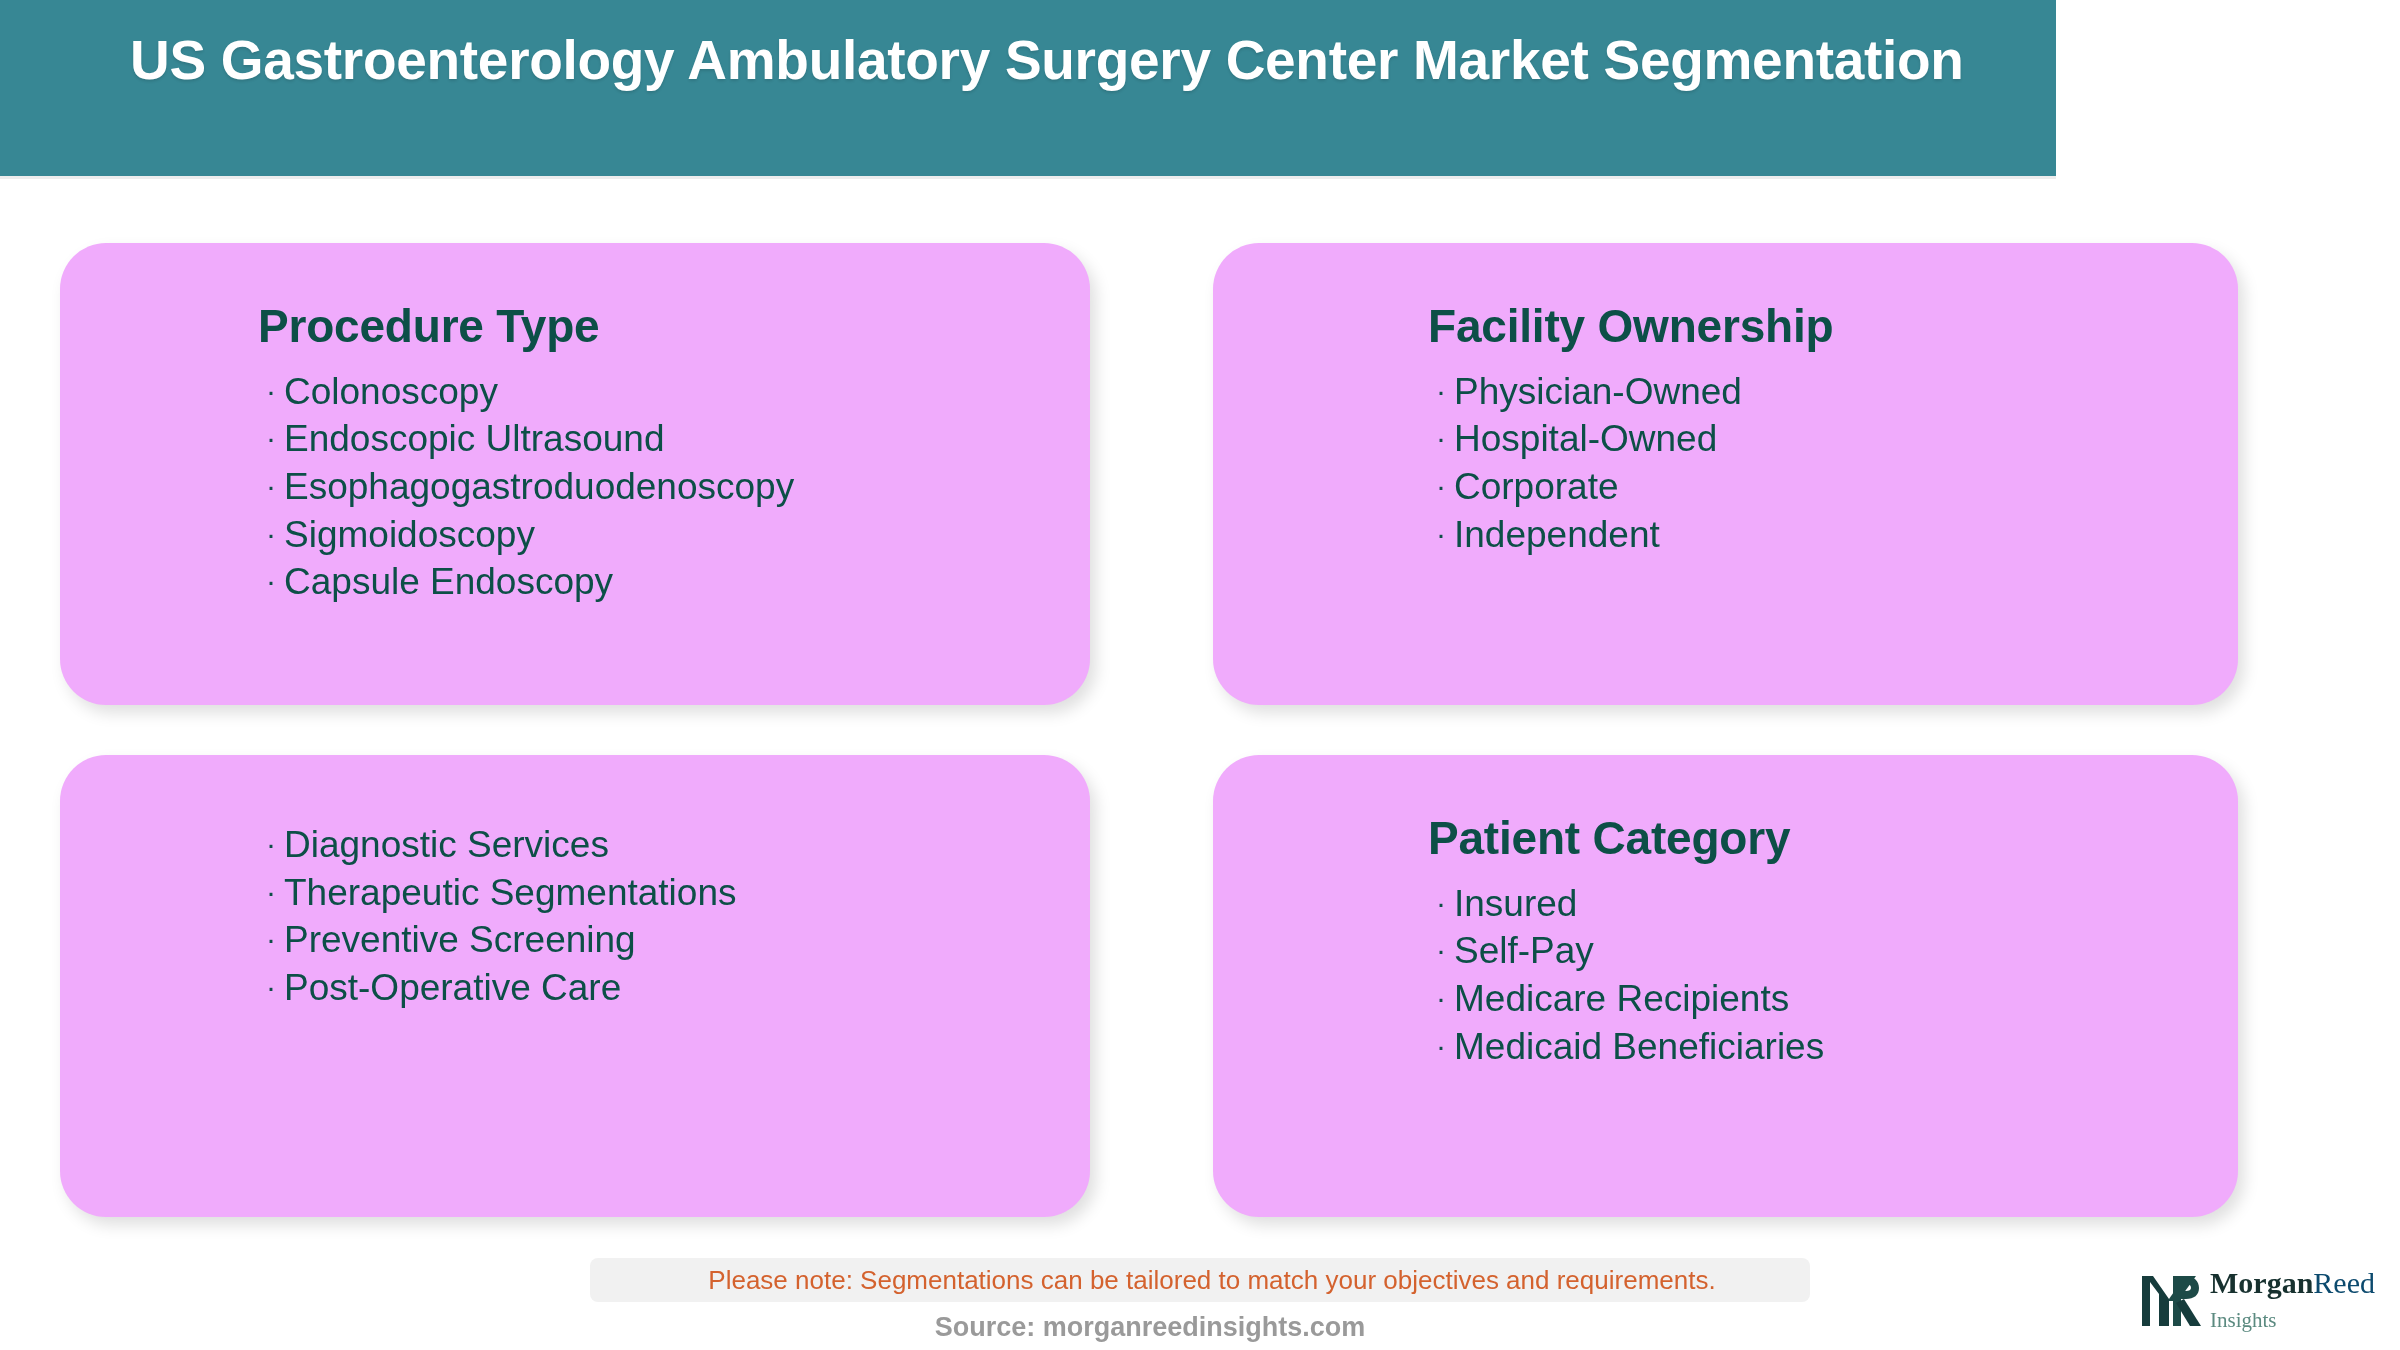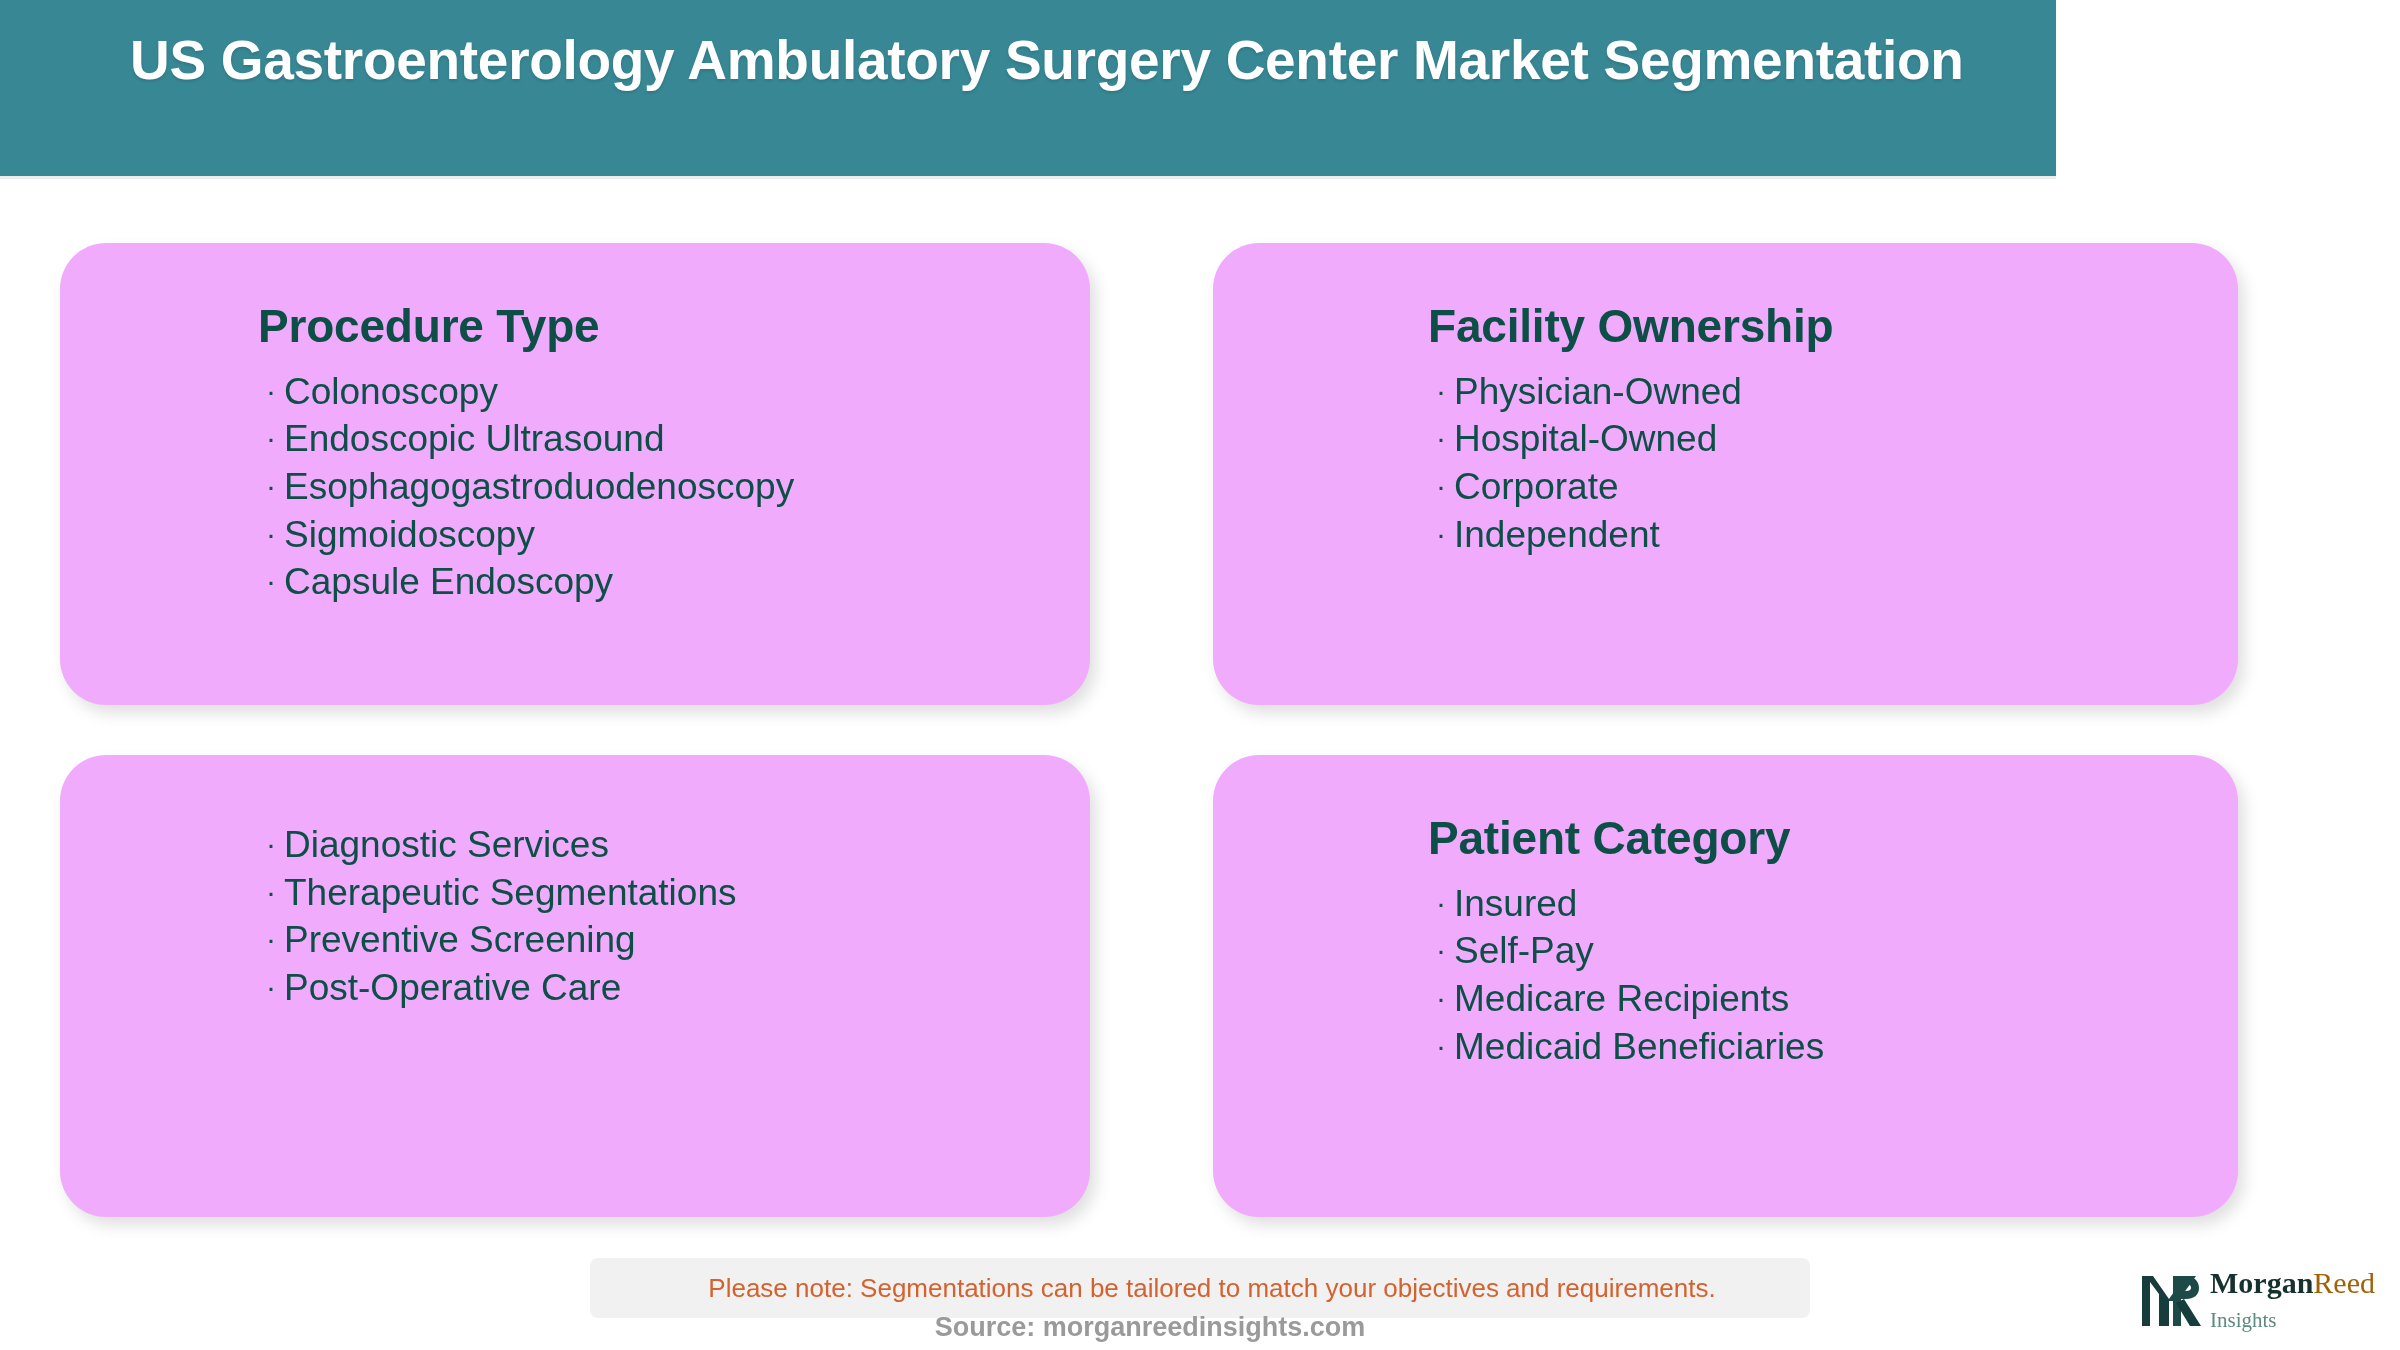--- a/index.html
+++ b/index.html
@@ -112,21 +112,21 @@
     padding-right: 8px;
     vertical-align: 3px;
   }
 
   
   #note-pill {
     position: absolute;
     left: 590px;
     top: 1258px;
     width: 1220px;
-    height: 60px;
+    height: 44px;
     background: #f1f1f1;
     border-radius: 8px;
     display: flex;
     align-items: center;
     justify-content: center;
     box-sizing: border-box;
     padding-left: 24px;
   }
   #note-text {
     color: #d4622e;
@@ -158,21 +158,21 @@
   #logo-mark { position: absolute; left: 0; top: 4px; }
   #logo-words {
     position: absolute;
     left: 70px;
     top: 0px;
     font-family: "Liberation Serif", "DejaVu Serif", serif;
     line-height: 1.0;
   }
   #logo-line1 { font-size: 30px; white-space: nowrap; }
   #logo-morgan { color: #17312f; font-weight: 700; }
-  #logo-reed   { color: #a16207; font-weight: 400; }
+  #logo-reed   { color: #0c4a6e; font-weight: 400; }
   #logo-line2 {
     color: #5b8a80;
     font-size: 21px;
     font-weight: 400;
     margin-top: 12px;
     white-space: nowrap;
   }
 </style>
 </head>
 <body>

